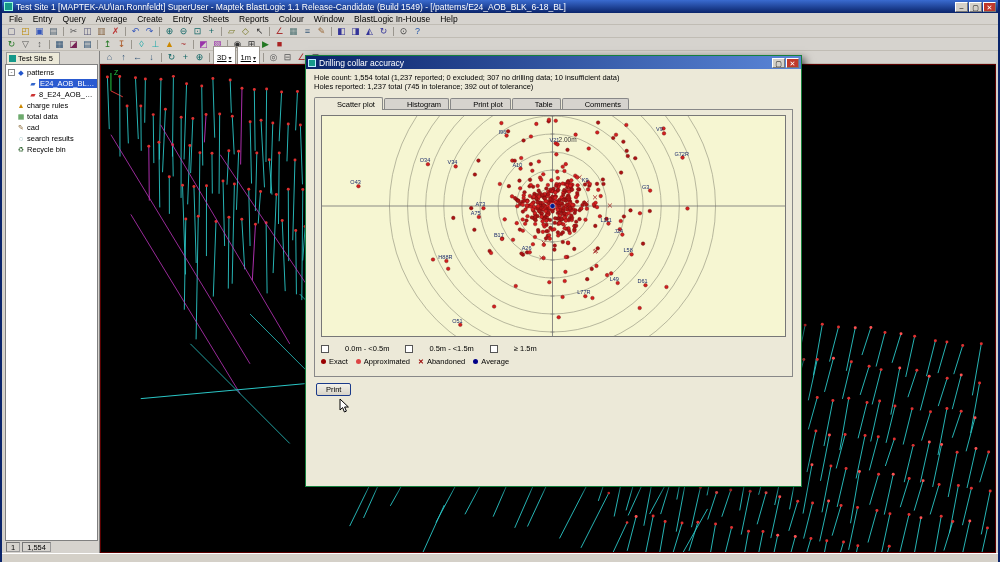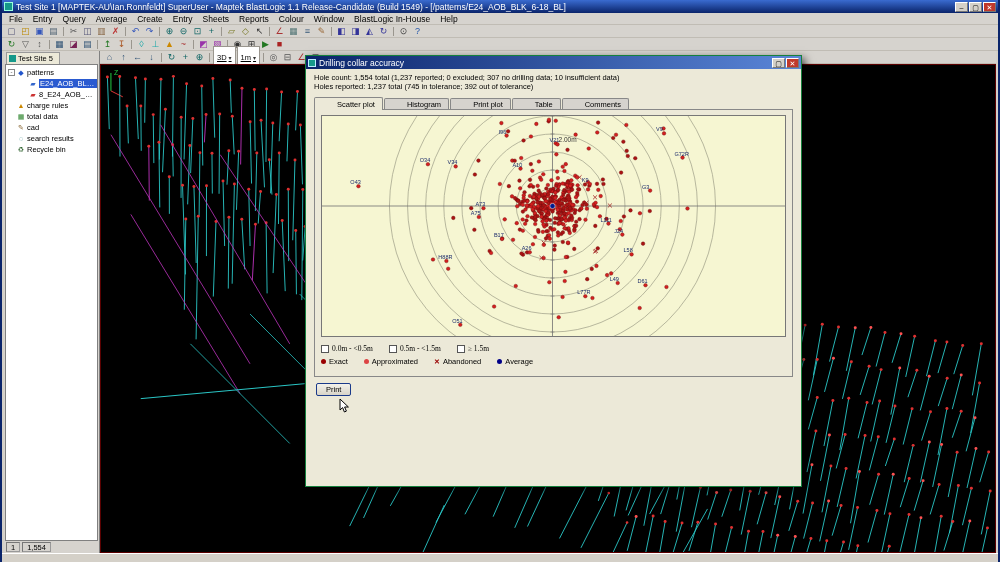--- a/index.html
+++ b/index.html
@@ -78,23 +78,23 @@
   .dtab { font-size:7.5px; padding:1px 7px 1px 22px; background:#d6d3ce;
           border:1px solid #888; border-bottom:none; border-radius:2px 2px 0 0;
           margin-right:1px; position:relative; top:1px; }
   .dtab.active { background:#ece9d8; padding-top:2px; z-index:2; }
   .dlg-panel { border:1px solid #888; background:#ece9d8; padding:5px 6px;
                height:268px; position:relative; z-index:1; }
   .plot { border:1px solid #777; background:#f6f6d2; height:222px; position:relative;
           overflow:hidden; }
   .plot svg { width:100%; height:100%; display:block; }
   .ranges { display:flex; gap:16px; margin-top:7px; align-items:center; }
-  .range-item { display:flex; align-items:flex-end; gap:3px;font-family:Liberation Serif, serif; }
+  .range-item { display:flex; align-items:flex-end; gap:16px; }
   .checkbox { width:8px; height:8px; border:1px solid #555; background:#fff; }
-  .legend { display:flex; gap:16px; margin-top:4px; align-items:center; }
+  .legend { display:flex; gap:8px; margin-top:4px; align-items:center; }
   .legend-item { display:flex; align-items:center; gap:3px; }
   .lg-dot { width:5px; height:5px; border-radius:50%; display:inline-block; }
   .lg-x { font-size:7px; font-weight:bold; }
   .print-btn { margin-top:6px; margin-left:2px; height:13px; padding:0 9px;
                font-size:7.5px; font-family:inherit; background:linear-gradient(#f4f2ea,#d8d4c8);
                border:1px solid #1a3a8a; border-radius:2px; }
 
   
   .cursor { position:absolute; left:337px; top:398px; z-index:30; pointer-events:none; }
 </style>

